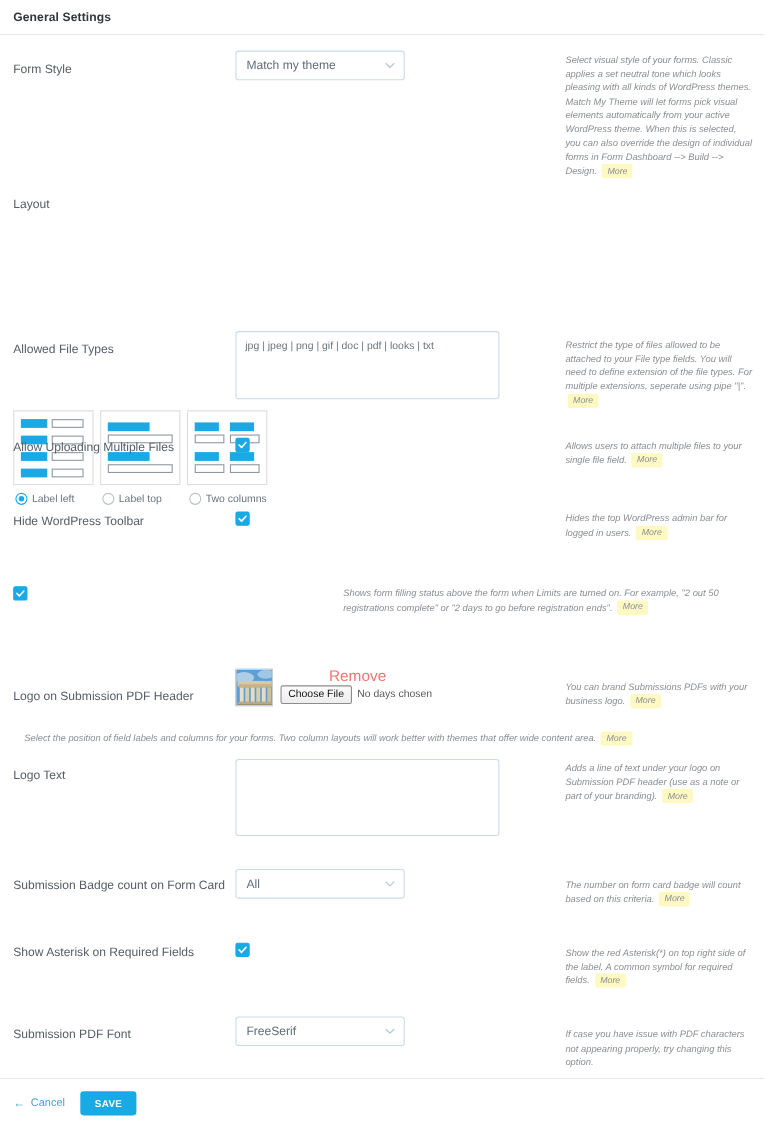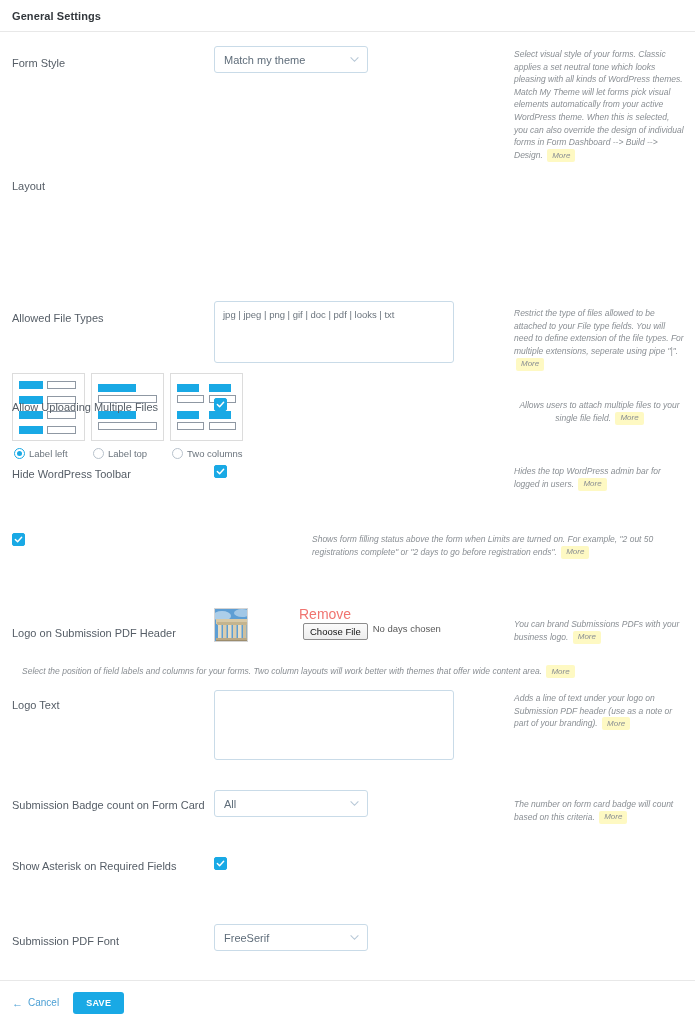--- a/index.html
+++ b/index.html
@@ -86,21 +86,21 @@
   .r-layout     .col-label { padding-top: 8px; }
   .r-filetypes  .col-label { padding-top: 10px; }
   .r-logo       .col-label { padding-top: 18px; }
   .r-logotext   .col-label { padding-top: 8px; }
   .r-badge      .col-label { padding-top: 8px; }
   .r-pdffont    .col-label { padding-top: 10px; }
 
   .r-formstyle  .col-desc { padding-top: 2px; }
   .r-layout     .col-desc { padding-top: 2px; }
   .r-filetypes  .col-desc { padding-top: 6px; }
-  .r-multifiles .col-desc { padding-top: 1px; text-align: center; }
+  .r-multifiles .col-desc { padding-top: 1px; }
   .r-toolbar    .col-desc { padding-top: 0px; }
   .r-limits     .col-desc { padding-top: 0px; }
   .r-logo       .col-desc { padding-top: 10px; }
   .r-logotext   .col-desc { padding-top: 2px; }
   .r-badge      .col-desc { padding-top: 8px; }
   .r-asterisk   .col-desc { padding-top: 3px; }
   .r-pdffont    .col-desc { padding-top: 10px; }
 
   
   .select-wrap {
@@ -249,21 +249,21 @@
     background: #6fa8d8;
   }
   .thumb svg { display: block; }
   .uploader-right { display: flex; flex-direction: column; gap: 3px; }
   .remove-link {
     font-size: 14px;
     color: #f07470;
     line-height: 12px;
     padding-left: 44px;
   }
-  .file-row { display: flex; gap: 5px; margin-left: 48px; }
+  .file-row { display: flex; align-items: center; gap: 5px; }
   .choose-file {
     font-size: 9.5px;
     color: #111111;
     background: linear-gradient(#fbfbfb,#ededed);
     border: 1px solid #8c8c8c;
     border-radius: 2px;
     padding: 1px 6px;
     line-height: 13px;
   }
   .no-file {
@@ -558,34 +558,41 @@
 
     <div class="row r-asterisk">
       <div class="col-label">Show Asterisk on Required Fields</div>
       <div class="col-control">
         <span class="checkbox">
           <svg width="9" height="9" viewBox="0 0 10 10">
               <path d="M1.5 5 L4 7.5 L8.5 2.5" fill="none" stroke="#ffffff" stroke-width="1.6" stroke-linecap="round" stroke-linejoin="round"></path>
             </svg>
         </span>
       </div>
+      <div class="col-desc">
+        <span>Show the red Asterisk(*) on top right side of the label. A common symbol for required fields.</span>
+        <span class="more-btn">More</span>
+      </div>
     </div>
 
     <div class="row r-pdffont">
       <div class="col-label">Submission PDF Font</div>
       <div class="col-control">
         <div class="select-wrap">
           <div class="select-box">FreeSerif</div>
           <span class="chev">
             <svg width="9" height="9" viewBox="0 0 10 10">
                 <path d="M1 3 L5 7 L9 3" fill="none" stroke="#b6c7d6" stroke-width="1.2" stroke-linecap="round"></path>
               </svg>
           </span>
         </div>
       </div>
+      <div class="col-desc">
+        <span>If case you have issue with PDF characters not appearing properly, try changing this option.</span>
+      </div>
     </div>
 
   </div>
 
   <div class="footer">
     <span class="cancel-link">
       <span class="arrow-left">←</span>
       <span>Cancel</span>
     </span>
     <button class="save-btn">SAVE</button>

